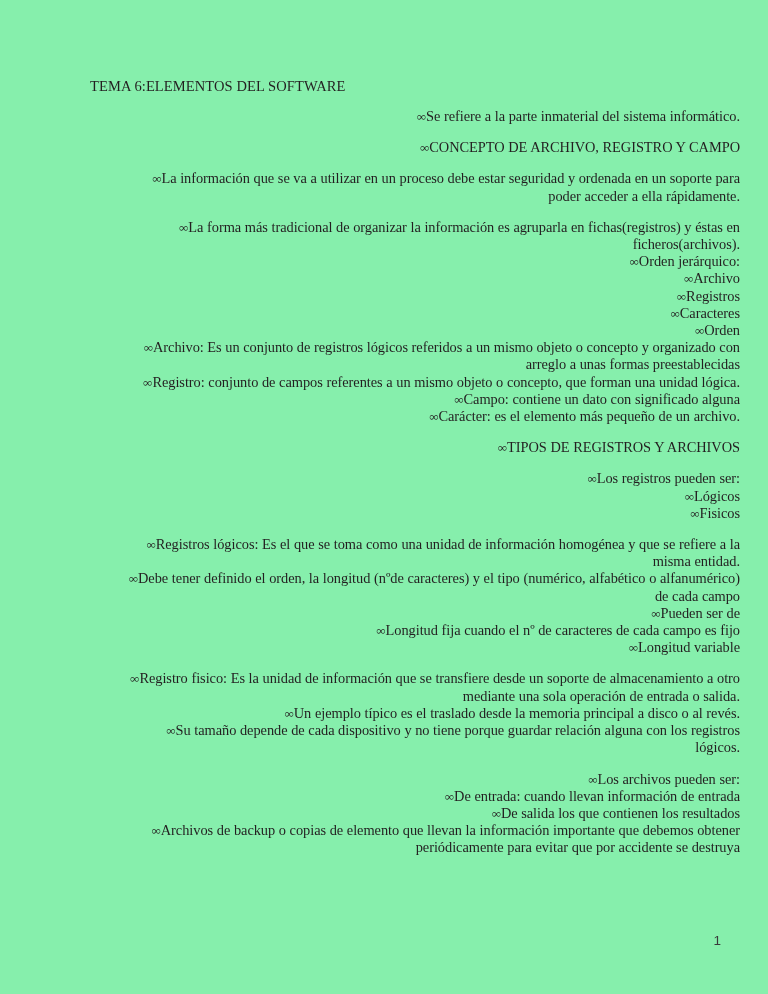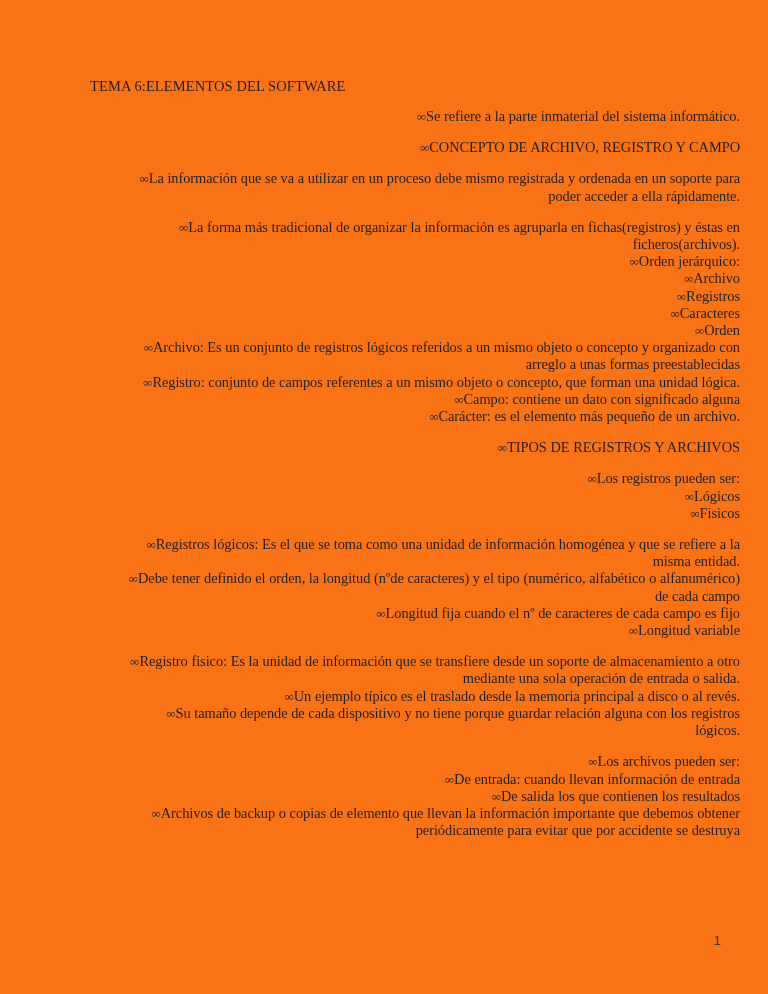--- a/index.html
+++ b/index.html
@@ -12,21 +12,21 @@
     width: 768px;
     height: 994px;
     position: relative;
     font-family: "Liberation Serif", "DejaVu Serif", serif;
     color: #231f20;
     overflow: hidden;
   }
   .page {
     position: absolute;
     inset: 0;
-    background: #f97316;
+    background: #86efac;
   }
   .doc-title {
     position: absolute;
     left: 90px;
     top: 78px;
     font-size: 14.5px;
     line-height: 17px;
     letter-spacing: 0.1px;
     white-space: nowrap;
   }
@@ -78,21 +78,21 @@
 
   <div class="body-block">
     <div id="blocks-container">
         <div class="group">
           <p class="line wrap"><span class="bullet">∞</span><span>Se refiere a la parte inmaterial del sistema informático.</span></p>
         </div>
         <div class="group">
           <p class="line wrap"><span class="bullet">∞</span><span>CONCEPTO DE ARCHIVO, REGISTRO Y CAMPO</span></p>
         </div>
         <div class="group">
-          <p class="line wrap"><span class="bullet">∞</span><span>La información que se va a utilizar en un proceso debe mismo registrada y ordenada en un soporte para poder acceder a ella rápidamente.</span></p>
+          <p class="line wrap"><span class="bullet">∞</span><span>La información que se va a utilizar en un proceso debe estar seguridad y ordenada en un soporte para poder acceder a ella rápidamente.</span></p>
         </div>
         <div class="group">
           <p class="line wrap"><span class="bullet">∞</span><span>La forma más tradicional de organizar la información es agruparla en fichas(registros) y éstas en ficheros(archivos).</span></p>
           <p class="line wrap"><span class="bullet">∞</span><span>Orden jerárquico:</span></p>
           <p class="line wrap"><span class="bullet">∞</span><span>Archivo</span></p>
           <p class="line wrap"><span class="bullet">∞</span><span>Registros</span></p>
           <p class="line wrap"><span class="bullet">∞</span><span>Caracteres</span></p>
           <p class="line wrap"><span class="bullet">∞</span><span>Orden</span></p>
           <p class="line wrap"><span class="bullet">∞</span><span>Archivo: Es un conjunto de registros lógicos referidos a un mismo objeto o concepto y organizado con arreglo a unas formas preestablecidas</span></p>
           <p class="line wrap"><span class="bullet">∞</span><span>Registro: conjunto de campos referentes a un mismo objeto o concepto, que forman una unidad lógica.</span></p>
@@ -103,20 +103,21 @@
           <p class="line wrap"><span class="bullet">∞</span><span>TIPOS DE REGISTROS Y ARCHIVOS</span></p>
         </div>
         <div class="group">
           <p class="line wrap"><span class="bullet">∞</span><span>Los registros pueden ser:</span></p>
           <p class="line wrap"><span class="bullet">∞</span><span>Lógicos</span></p>
           <p class="line wrap"><span class="bullet">∞</span><span>Fisicos</span></p>
         </div>
         <div class="group">
           <p class="line wrap"><span class="bullet">∞</span><span>Registros lógicos: Es el que se toma como una unidad de información homogénea y que se refiere a la misma entidad.</span></p>
           <p class="line wrap"><span class="bullet">∞</span><span>Debe tener definido el orden, la longitud (nºde caracteres) y el tipo (numérico, alfabético o alfanumérico) de cada campo</span></p>
+          <p class="line wrap"><span class="bullet">∞</span><span>Pueden ser de</span></p>
           <p class="line wrap"><span class="bullet">∞</span><span>Longitud fija cuando el nº de caracteres de cada campo es fijo</span></p>
           <p class="line wrap"><span class="bullet">∞</span><span>Longitud variable</span></p>
         </div>
         <div class="group">
           <p class="line wrap"><span class="bullet">∞</span><span>Registro fisico: Es la unidad de información que se transfiere desde un soporte de almacenamiento a otro mediante una sola operación de entrada o salida.</span></p>
           <p class="line wrap"><span class="bullet">∞</span><span>Un ejemplo típico es el traslado desde la memoria principal a disco o al revés.</span></p>
           <p class="line wrap"><span class="bullet">∞</span><span>Su tamaño depende de cada dispositivo y no tiene porque guardar relación alguna con los registros lógicos.</span></p>
         </div>
         <div class="group">
           <p class="line wrap"><span class="bullet">∞</span><span>Los archivos pueden ser:</span></p>

